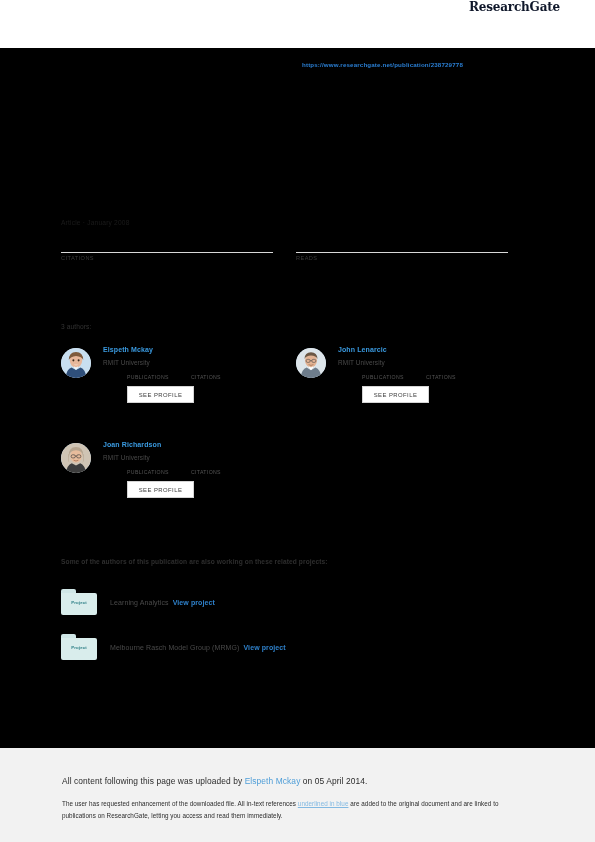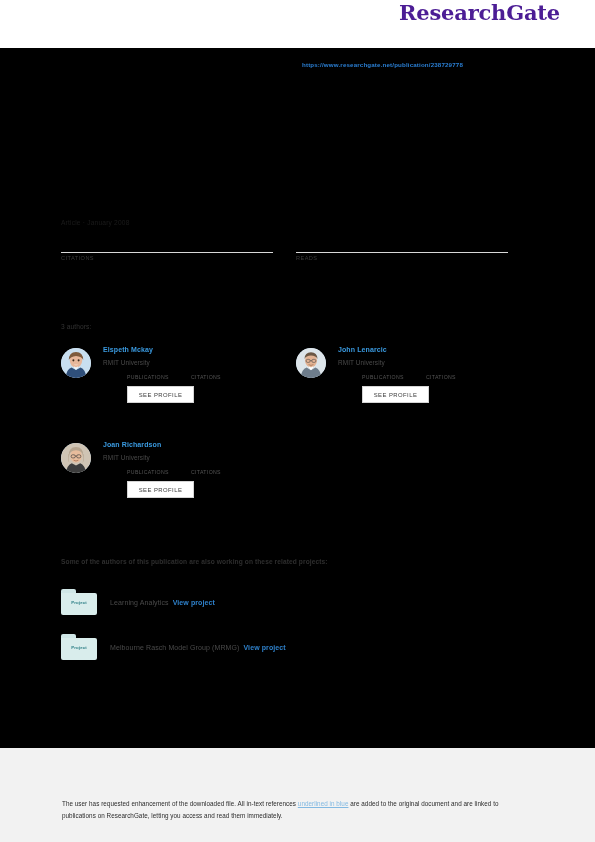--- a/index.html
+++ b/index.html
@@ -31,23 +31,23 @@
     background: #000000;
   }
 
   
   .rg-logo {
     position: absolute;
     right: 35px;
     top: 0px;
     font-family: "DejaVu Serif", serif;
     font-weight: 700;
-    font-size: 21px;
+    font-size: 12px;
     letter-spacing: -0.2px;
-    color: #4c1d95;
+    color: #0f172a;
     white-space: nowrap;
   }
 
   
   .pub-url {
     position: absolute;
     left: 302px;
     top: 61px;
     font-size: 6.2px;
     font-weight: 700;
@@ -432,16 +432,19 @@
   <div class="folder-icon">
     <div class="tab"></div>
     <div class="body"></div>
     <div class="word">Project</div>
   </div>
   <div class="project-label">Melbourne Rasch Model Group (MRMG)</div>
   <div class="project-link">View project</div>
 </div>
 
 <div class="footer">
+  <div class="footer-line1">
+    <span>All content following this page was uploaded by </span><span class="lnk">Elspeth Mckay</span><span> on 05 April 2014.</span>
+  </div>
   <div class="footer-line2">
     <span>The user has requested enhancement of the downloaded file. All in-text references </span><span class="lnk">underlined in blue</span><span> are added to the original document and are linked to publications on ResearchGate, letting you access and read them immediately.</span>
   </div>
 </div>
 
 </body></html>

